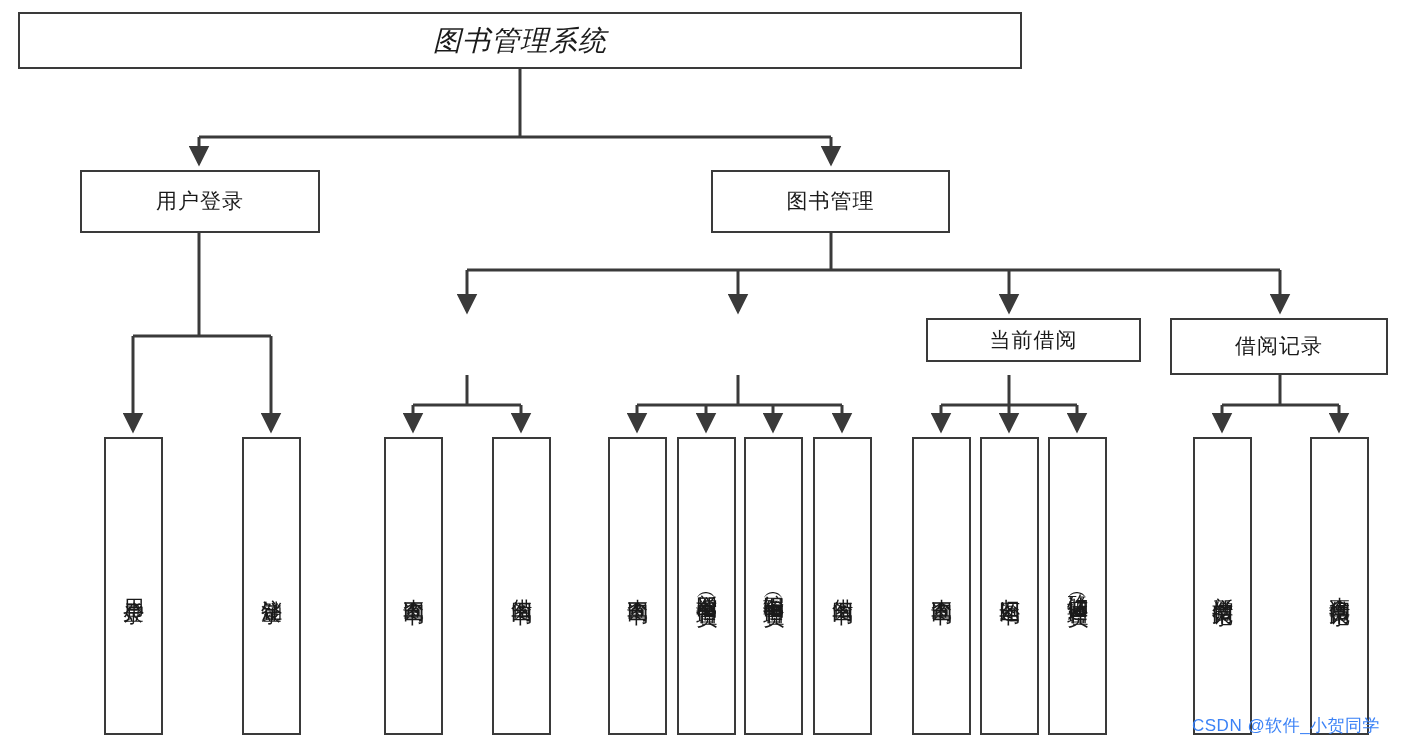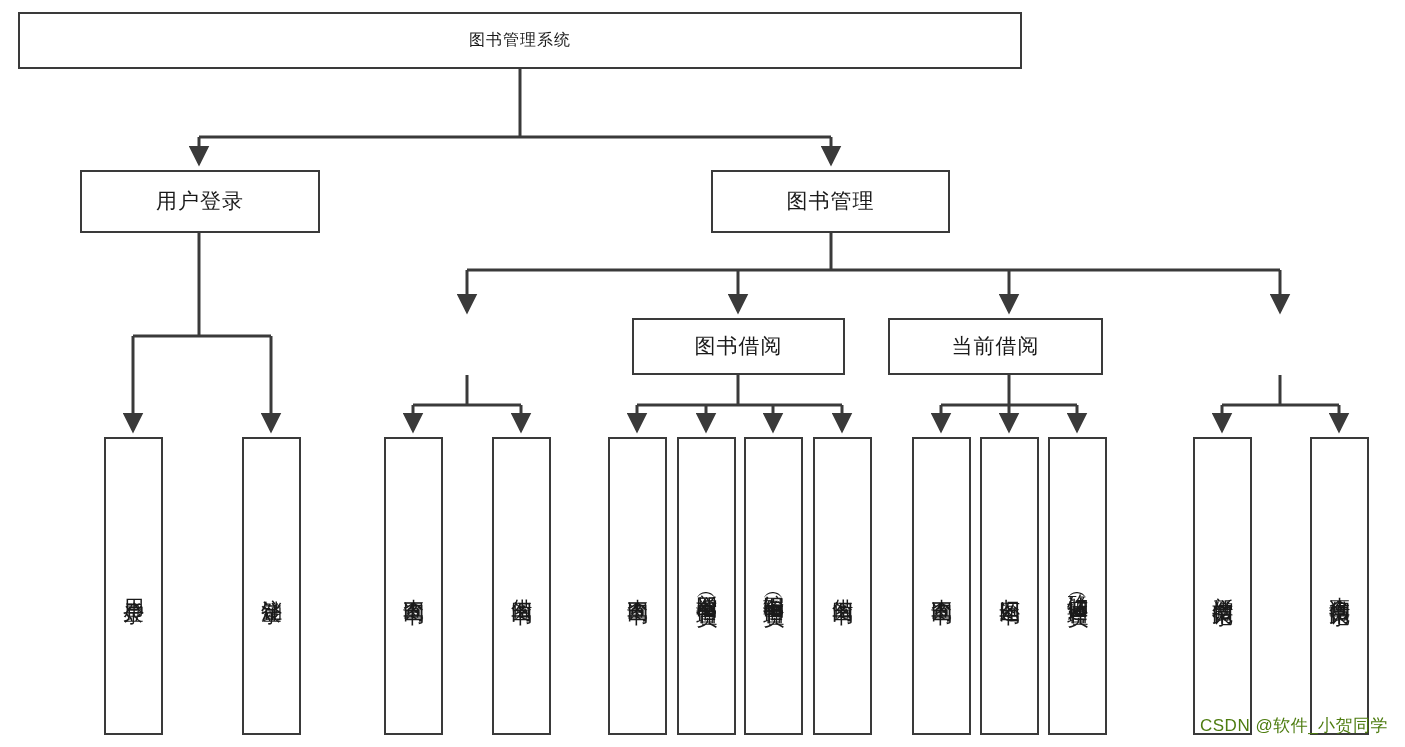--- a/index.html
+++ b/index.html
@@ -39,41 +39,40 @@
     color: #1a1a1a;
     text-align: center;
     line-height: 1.18;
     white-space: nowrap;
   }
   
   .node.horiz .label {
     font-size: 21px;
     letter-spacing: 1px;
   }
-  .node.root .label { font-size: 16px; }
+  .node.root .label { font-size: 28px; font-style: italic; }
   
   .node.vert {
     align-items: center;
     justify-content: center;
   }
   .node.vert .label {
     writing-mode: vertical-rl;
     text-orientation: upright;
     font-size: 21px;
     line-height: 1.08;
     letter-spacing: 2px;
   }
   .watermark {
     position: absolute;
-    color: #4d7c0f;
+    color: #3b82f6;
     font-size: 17px;
     letter-spacing: 0.5px;
     white-space: nowrap;
     user-select: none;
-    margin-left: 8px;
   }
 </style>
 </head>
 <body>
 
 <div id="canvas">
 
   <svg id="edges" viewBox="0 0 1405 747" width="1405" height="747">
     <defs>
       <marker id="arrow" viewBox="0 0 12 12" refX="10" refY="6" markerWidth="7" markerHeight="7" orient="auto-start-reverse">
@@ -130,25 +129,25 @@
     <span class="label">图书管理系统</span>
   </div>
 
   <div class="node horiz" style="left:80px; top:170px; width:240px; height:63px;">
     <span class="label">用户登录</span>
   </div>
   <div class="node horiz" style="left:711px; top:170px; width:239px; height:63px;align-items:center;">
     <span class="label">图书管理</span>
   </div>
 
-  <div class="node horiz" style="left:632px; top:318px; width:213px; height:57px;">
-    <span class="label">图书借阅</span>
+  <div class="node horiz" style="left:926px; top:318px; width:215px; height:44px;">
+    <span class="label">当前借阅</span>
   </div>
-  <div class="node horiz" style="left:888px; top:318px; width:215px; height:57px;">
-    <span class="label">当前借阅</span>
+  <div class="node horiz" style="left:1170px; top:318px; width:218px; height:57px;">
+    <span class="label">借阅记录</span>
   </div>
 
   <div class="node vert" style="left:104px; top:437px; width:59px; height:298px;">
     <span class="label">用户登录</span>
   </div>
   <div class="node vert" style="left:242px; top:437px; width:59px; height:298px;">
     <span class="label">注销登录</span>
   </div>
 
   <div class="node vert" style="left:384px; top:437px; width:59px; height:298px;">

